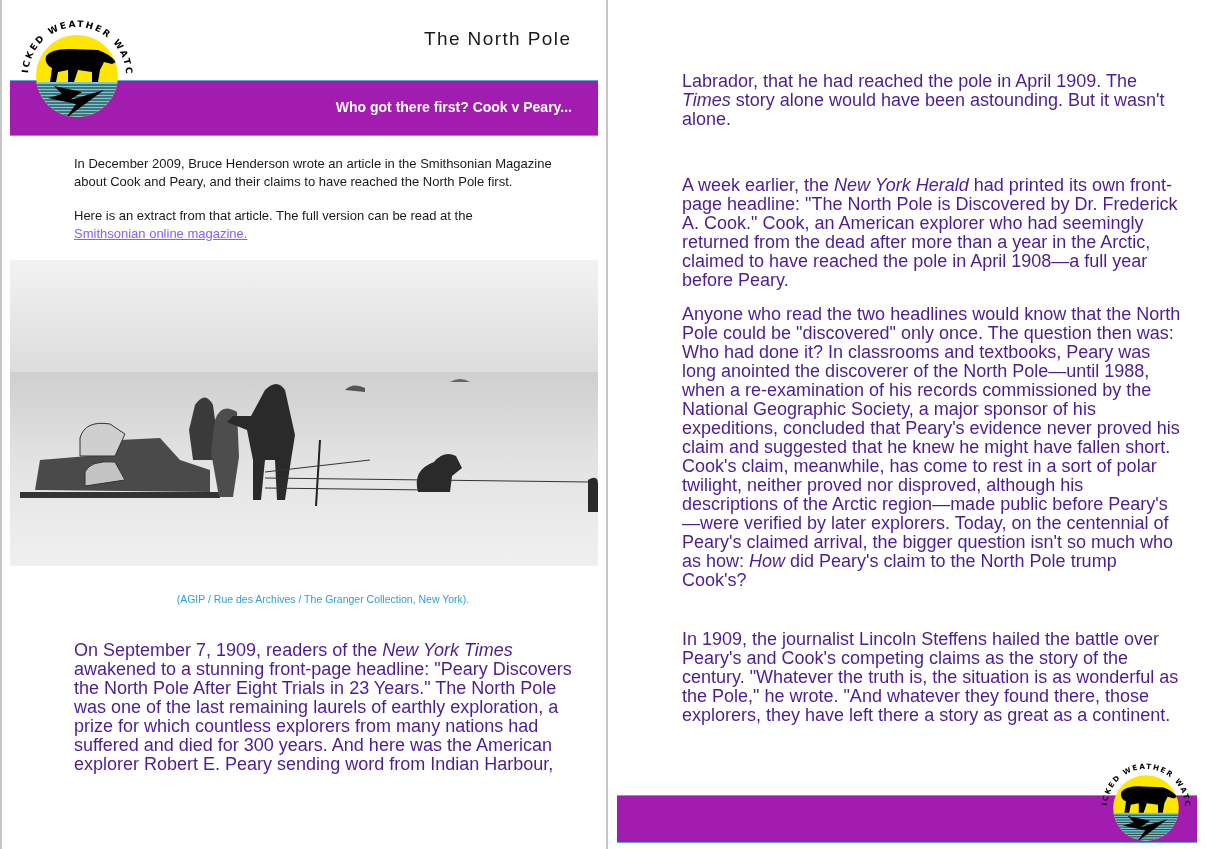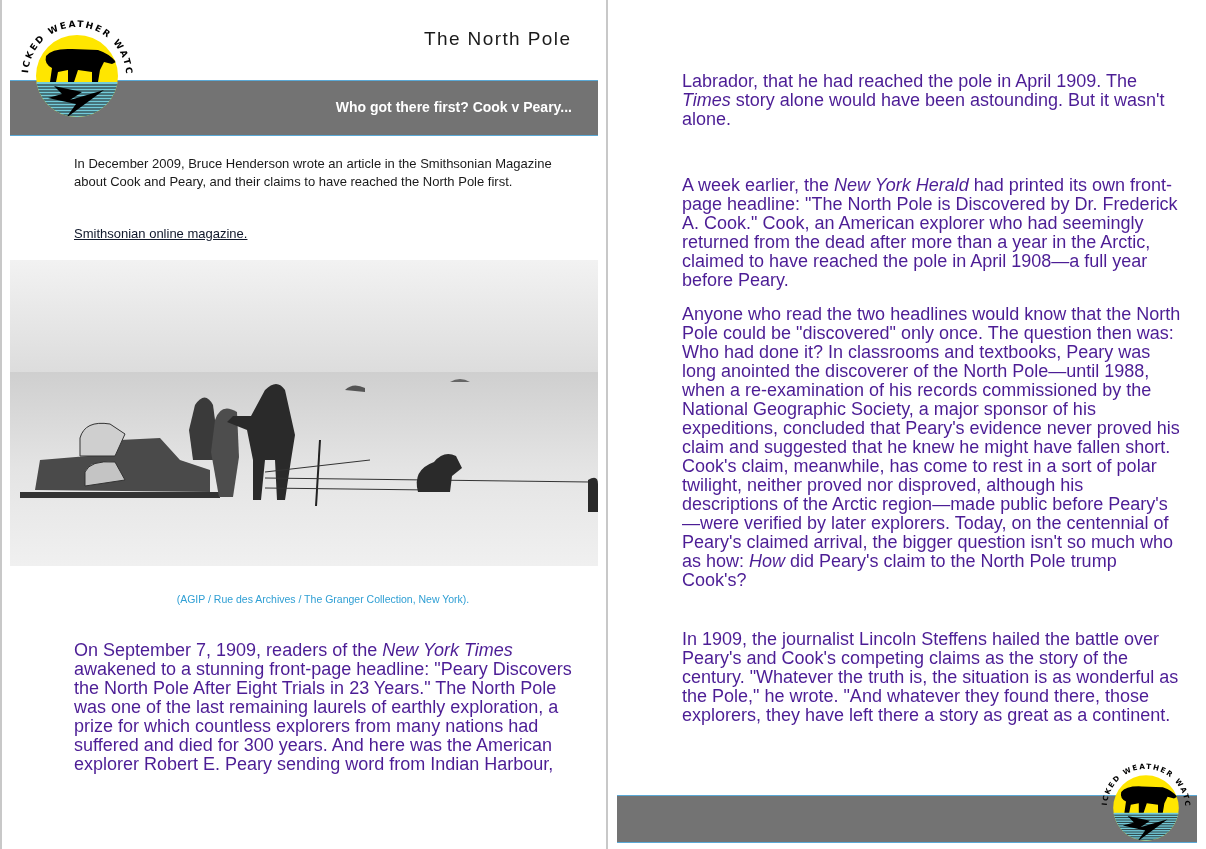--- a/index.html
+++ b/index.html
@@ -7,32 +7,32 @@
     body { position: relative; font-family: "Liberation Sans", "DejaVu Sans", sans-serif; color: #1a1a1a; }
 
     .left-edge { position: absolute; left: 0; top: 0; width: 2px; height: 849px; background: #c8c8c8; }
     .page-divider { position: absolute; left: 606px; top: 0; width: 2px; height: 849px; background: #c8c8c8; }
 
     .page { position: absolute; top: 0; height: 849px; background: #ffffff; }
     .page-left { left: 2px; width: 604px; }
     .page-right { left: 608px; width: 598px; }
 
     .doc-title { position: absolute; left: 424px; top: 28px; font-size: 19px; letter-spacing: 1.4px; color: #1a1a1a; font-weight: normal; }
-    .banner { position: absolute; background: #737373; border-top: 1px solid #5aa9d6; border-bottom: 1px solid #5aa9d6; }
+    .banner { position: absolute; background: #a21caf; border-top: 1px solid #5aa9d6; border-bottom: 1px solid #5aa9d6; }
     .banner-top { left: 10px; top: 80px; width: 588px; height: 56px; }
     .banner-sub { position: absolute; right: 26px; top: 18px; color: #ffffff; font-weight: bold; font-size: 14px; }
     .banner-bottom { left: 617px; top: 795px; width: 580px; height: 48px; }
 
     .logo { position: absolute; width: 130px; height: 130px; }
     .logo-top { left: 12px; top: 6px; }
     .logo-bottom { left: 1094px; top: 752px; width: 104px; height: 104px; }
 
     .intro { position: absolute; left: 74px; top: 155px; width: 500px; font-size: 13px; line-height: 18px; color: #1a1a1a; }
     .intro p { margin-bottom: 16px; }
-    .intro a { color: #0f172a; }
+    .intro a { color: #8b5cf6; }
 
     .photo { position: absolute; left: 10px; top: 260px; width: 588px; height: 306px; overflow: hidden; background: #e9e9e9; }
     .caption { position: absolute; left: 10px; top: 592px; width: 626px; text-align: center; font-size: 10.5px; line-height: 14px; color: #2f9fd4; }
 
     .body-text { position: absolute; font-size: 18px; line-height: 19px; color: #4c1d95; }
     .body-left { left: 74px; top: 641px; width: 500px; }
     .body-right { left: 682px; width: 500px; }
     .body-text i { font-style: italic; }
     .para-r1 { top: 72px; }
     .para-r2 { top: 176px; }
@@ -81,21 +81,21 @@
     </g>
     <text font-family="DejaVu Sans, sans-serif" font-size="9" font-weight="bold" letter-spacing="2" fill="#000">
       <textPath href="#arcTop" startOffset="50%" text-anchor="middle">WICKED WEATHER WATCH</textPath>
     </text>
   </svg>
 </div>
 
 <div class="intro">
   <p>In December 2009, Bruce Henderson wrote an article in the Smithsonian Magazine about Cook and Peary, and their claims to have reached the North Pole first.</p>
   <p>
-    <br>
+    <span>Here is an extract from that article. The full version can be read at the</span><br>
     <a href="#">Smithsonian online magazine.</a>
   </p>
 </div>
 
 <div class="photo">
   <svg viewBox="0 0 588 306" width="588" height="306" preserveAspectRatio="none">
     <defs>
       <linearGradient id="sky" x1="0" y1="0" x2="0" y2="1">
         <stop offset="0" stop-color="#f2f2f2"></stop>
         <stop offset="1" stop-color="#dcdcdc"></stop>

